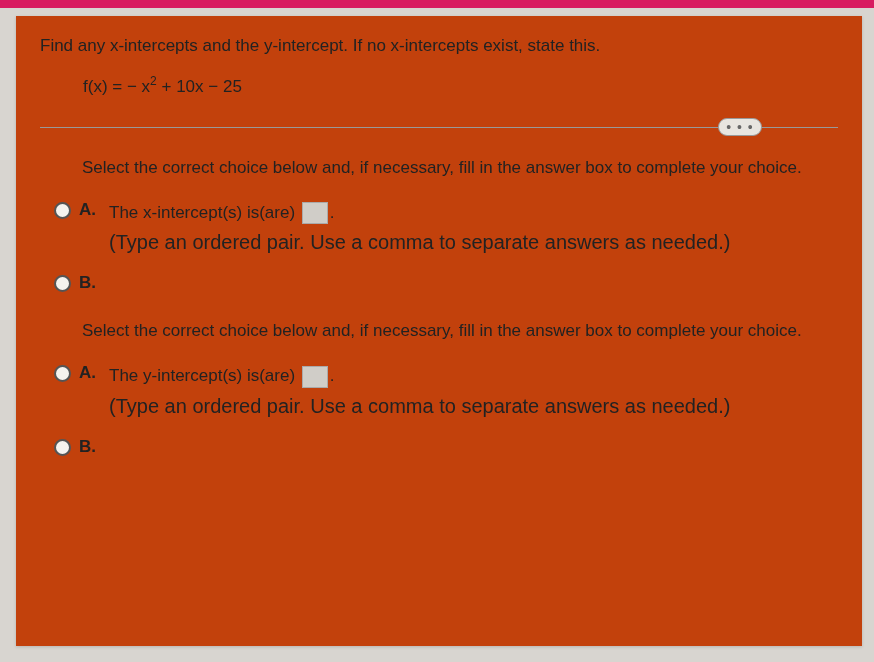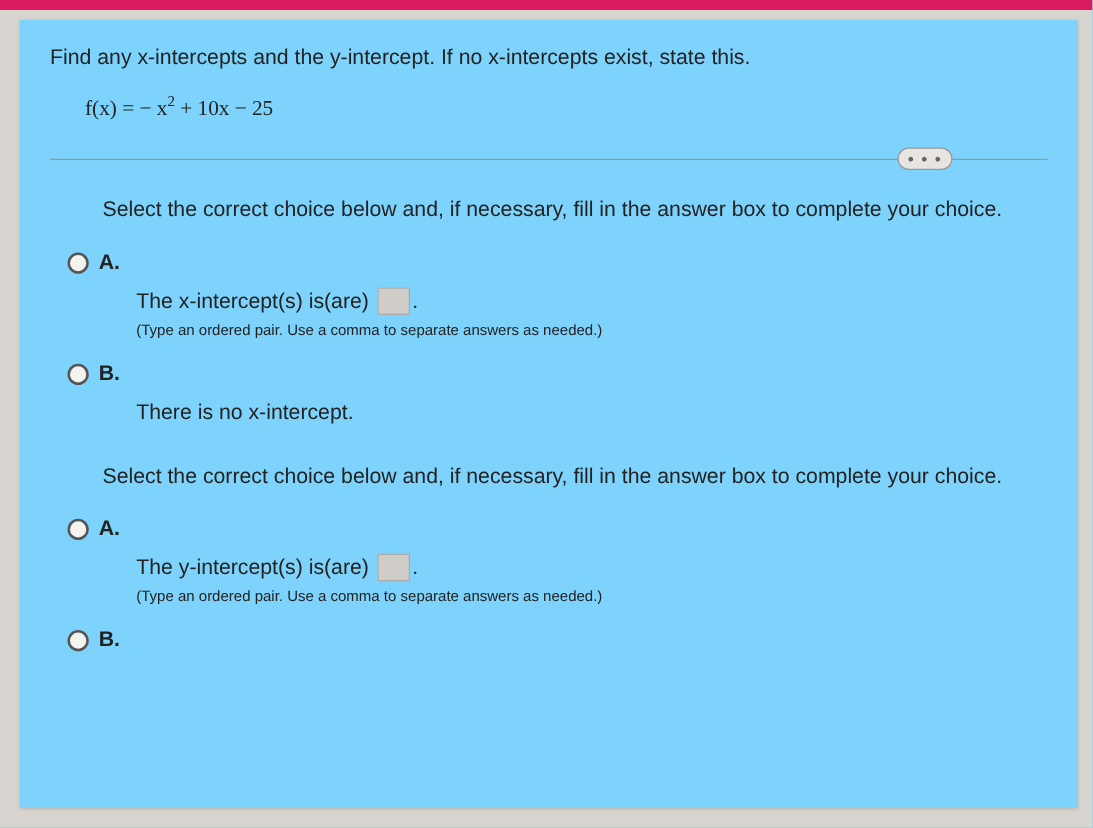--- a/index.html
+++ b/index.html
@@ -12,37 +12,37 @@
       background: #d8d5d0;
       width: 874px;
       height: 662px;
       overflow: hidden;
     }
     .top-bar {
       height: 8px;
       background: #d81b60;
     }
     .content {
-      background: #7dd3fc;
+      background: #c2410c;
       margin: 8px 12px 12px 16px;
       padding: 20px 24px 30px 24px;
       min-height: 630px;
       box-shadow: 0 1px 3px rgba(0,0,0,0.15);
     }
     .question-text {
       font-size: 17px;
       color: #222;
       margin-bottom: 18px;
     }
     .equation {
       font-size: 17px;
       color: #222;
-      margin-left: 28px;
+      margin-left: 43px;
       margin-bottom: 30px;
-      font-family: Liberation Serif, serif;
+      font-family: Liberation Sans, sans-serif;
     }
     .equation sup {
       font-size: 12px;
       vertical-align: super;
     }
     .divider-wrap {
       position: relative;
       margin-bottom: 30px;
     }
     .divider {
@@ -97,34 +97,33 @@
       font-size: 17px;
       font-weight: bold;
       color: #222;
       margin-right: 10px;
       min-width: 20px;
     }
     .choice-content {
       font-size: 17px;
       color: #222;
       line-height: 1.5;
-      margin-top: 28px;
     }
     .answer-box {
       display: inline-block;
       width: 26px;
       height: 22px;
       background: #d0cdc8;
       border: 1px solid #aaa;
       vertical-align: middle;
       margin: 0 2px;
     }
     .hint {
       display: block;
-      font-size: 12px;
+      font-size: 20px;
       color: #222;
       margin-top: 2px;
     }
   </style>
 </head>
 <body>
 
 <div class="top-bar"></div>
 
 <div class="content">
@@ -147,21 +146,20 @@
       <div class="radio"></div>
       <div class="choice-label">A.</div>
       <div class="choice-content">
         <span>The x-intercept(s) is(are) </span><span class="answer-box"></span><span>.</span>
         <span class="hint">(Type an ordered pair. Use a comma to separate answers as needed.)</span>
       </div>
     </div>
     <div class="choice">
       <div class="radio"></div>
       <div class="choice-label">B.</div>
-      <div class="choice-content">There is no x-intercept.</div>
     </div>
   </div>
 
   <div class="instruction">Select the correct choice below and, if necessary, fill in the answer box to complete your choice.</div>
 
   <div class="choice-group">
     <div class="choice">
       <div class="radio"></div>
       <div class="choice-label">A.</div>
       <div class="choice-content">

